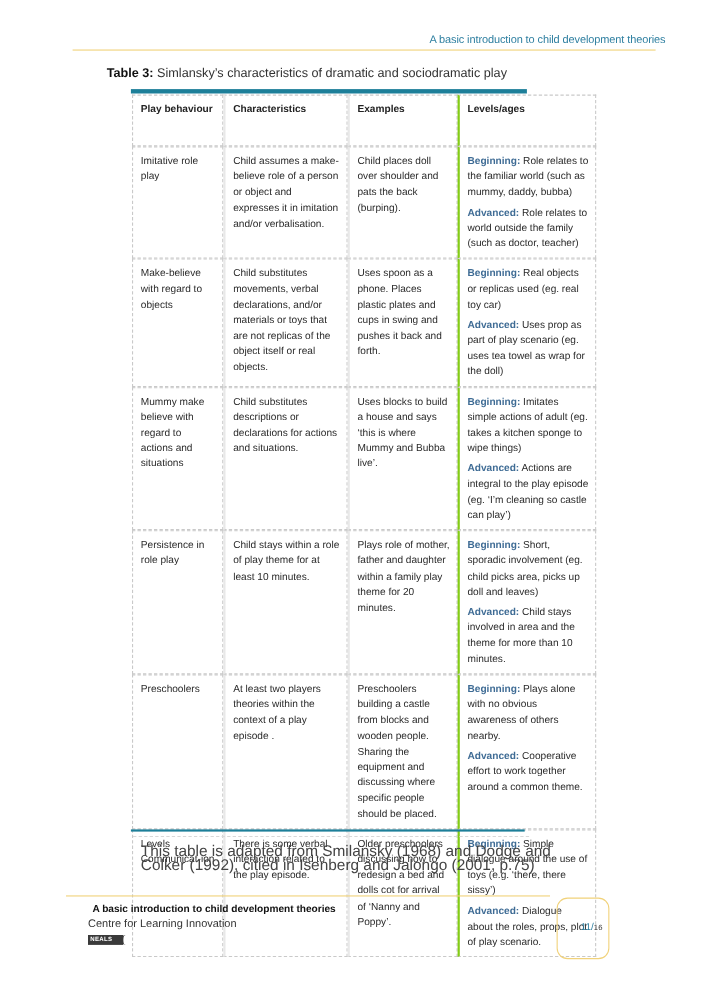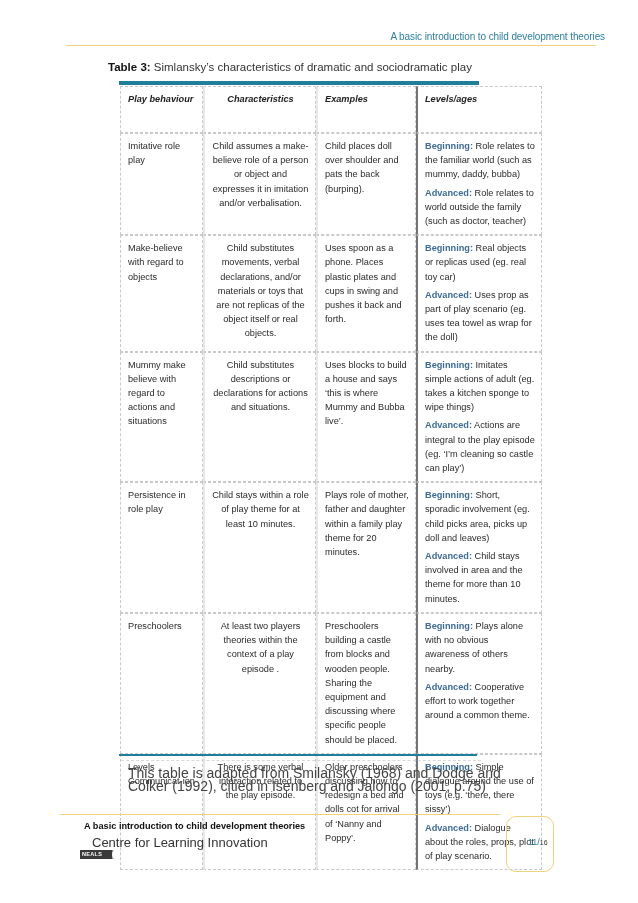--- a/index.html
+++ b/index.html
@@ -1,41 +1,41 @@
 <!DOCTYPE html>
 <html><head>
 <meta charset="utf-8">
 <style>
   html, body { margin:0; padding:0; background:#ffffff; }
   body { width:638px; height:903px; position:relative; overflow:hidden;
          font-family:"Liberation Sans", "DejaVu Sans", sans-serif; color:#222; }
   .running-header { position:absolute; top:31px; right:33px; font-size:10px;
          color:#2e7fa0; letter-spacing:-0.1px; }
   .header-rule { position:absolute; top:45px; left:66px; width:420px; height:1px; background:#f1d27a; }
-  .table-title { position:absolute; top:61px; left:108px; font-size:11.5px; color:#333; }
+  .table-title { position:absolute; top:61px; left:97px; font-size:11.5px; color:#333; }
   .table-title b { font-weight:bold; color:#111; }
   .topbar { position:absolute; top:81px; left:98px; width:383px; height:4px; background:#1d7f99; }
   .bottombar { position:absolute; top:754px; left:119px; width:358px; height:2px; background:#1d7f99; }
   table { position:absolute; top:86px; left:120px; border-collapse:separate; border-spacing:0;
           table-layout:fixed; width:359px; }
   td { border:1px dashed #c9c9c9; vertical-align:top; font-size:9.2px; line-height:14.2px;
        padding:5px 6px 6px 7px; color:#2a2a2a; }
   td.c1 { width:68px; }
-  td.c2 { width:97px; border-left:2px solid #e8e8e8;text-align:center; }
+  td.c2 { width:97px; border-left:2px solid #e8e8e8; }
   td.c3 { width:84px; border-left:2px solid #e8e8e8; }
-  td.c4 { width:110px; border-left:2px solid #737373; }
-  tr.hdr td { font-weight:bold; color:#222; height:34px;font-style:italic; }
+  td.c4 { width:110px; border-left:2px solid #84cc16; }
+  tr.hdr td { font-weight:bold; color:#222; height:34px; }
   .lvl { display:block; }
   .lvl + .lvl { margin-top:4px; }
   .lvl-label { color:#3f6c95; font-weight:bold; }
   .footnote-rule { position:absolute; top:760px; left:121px; width:360px; border-top:1px dashed #d8d8d8; }
   .footnote { position:absolute; top:767px; left:128px; width:380px; font-size:14px; line-height:12.5px; color:#444; }
   .footer-rule { position:absolute; top:814px; left:60px; width:440px; height:1px; background:#f1d27a; }
   .footer-title { position:absolute; top:821px; left:84px; font-size:9.2px; font-weight:bold; color:#111; }
-  .footer-org { position:absolute; top:835px; left:92px; font-size:13px; color:#333;text-align:right; }
+  .footer-org { position:absolute; top:835px; left:80px; font-size:10px; color:#333;text-align:right; }
   .logo { position:absolute; top:850px; left:80px; width:30px; height:9px; background:#3a3a3a; color:#fff;
           font-size:5.5px; font-weight:bold; line-height:9px; padding-left:2px; letter-spacing:0.3px; }
   .logo-arc { position:absolute; top:850px; left:110px; width:5px; height:9px; border-left:2px solid #3a3a3a;
           border-radius:6px 0 0 6px; }
   .pagebox { position:absolute; top:816px; left:506px; width:46px; height:54px; border:1px solid #f1d27a;
           border-radius:10px; border-top-left-radius:10px; }
   .pagenum { position:absolute; top:837px; left:528px; font-size:9px; color:#333; }
   .pagenum .cur { color:#2e7fa0; }
   .pagenum .tot { font-size:7px; }
 </style>

